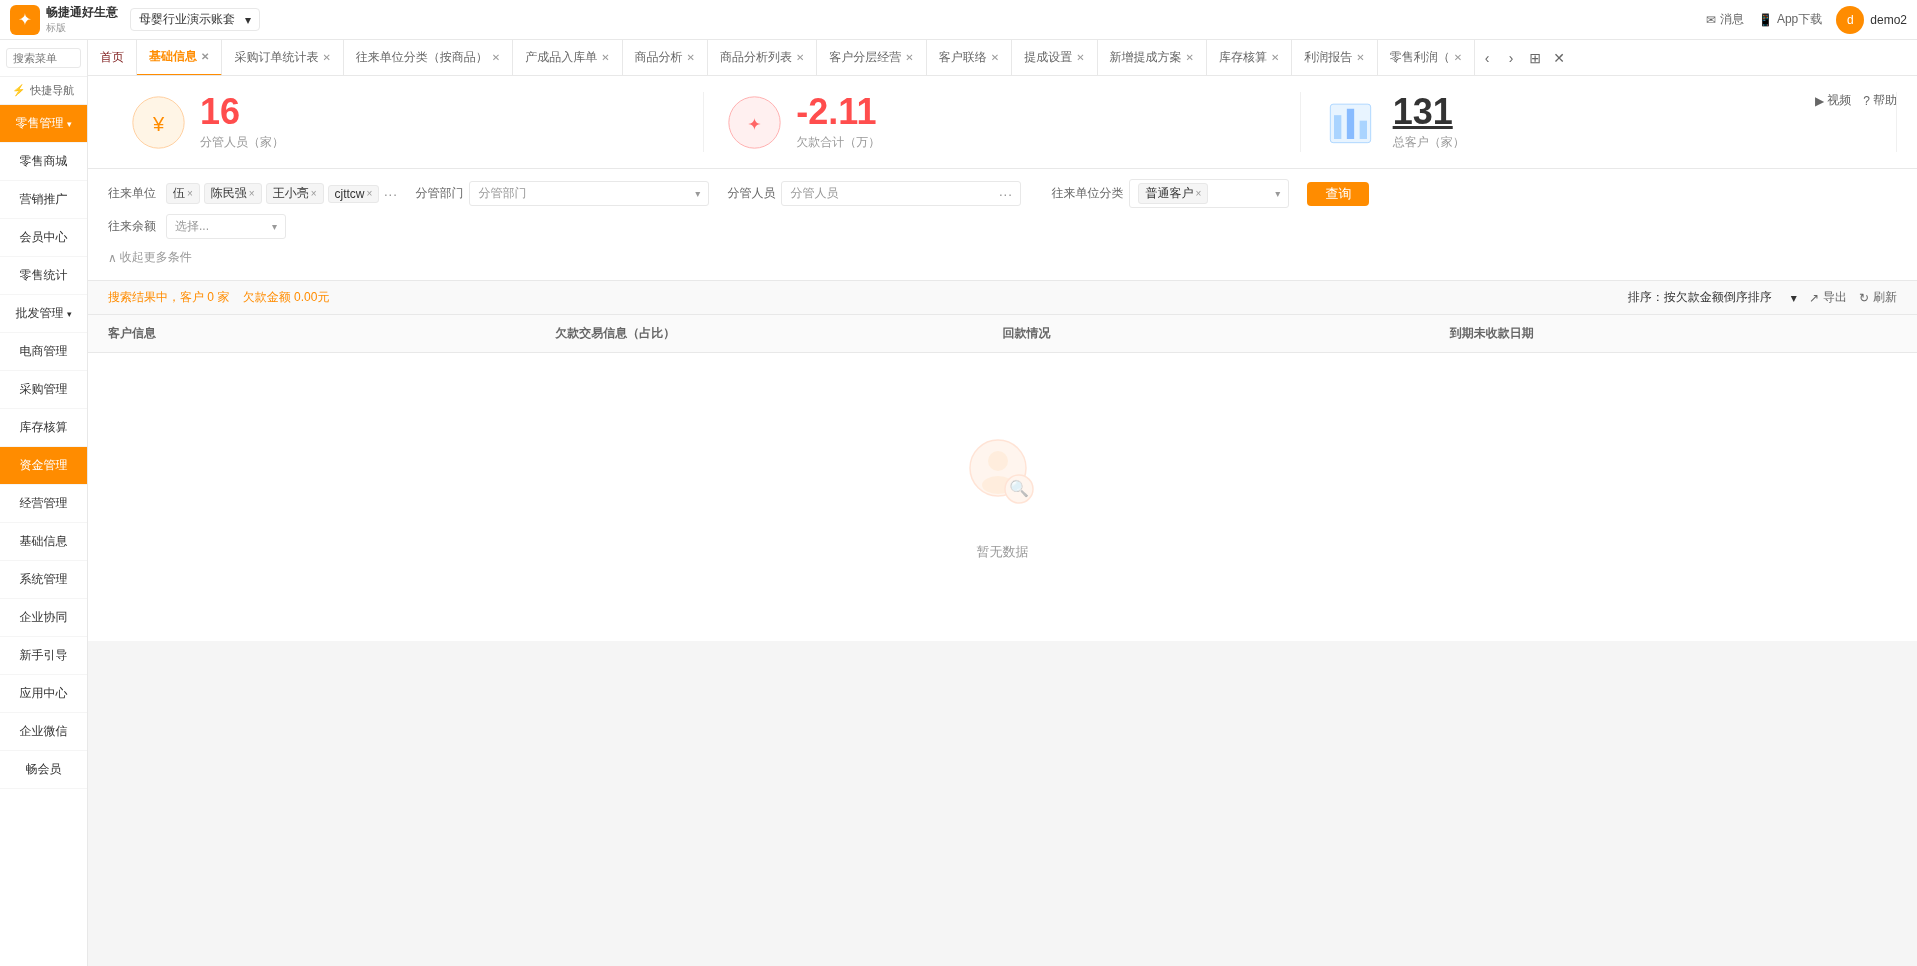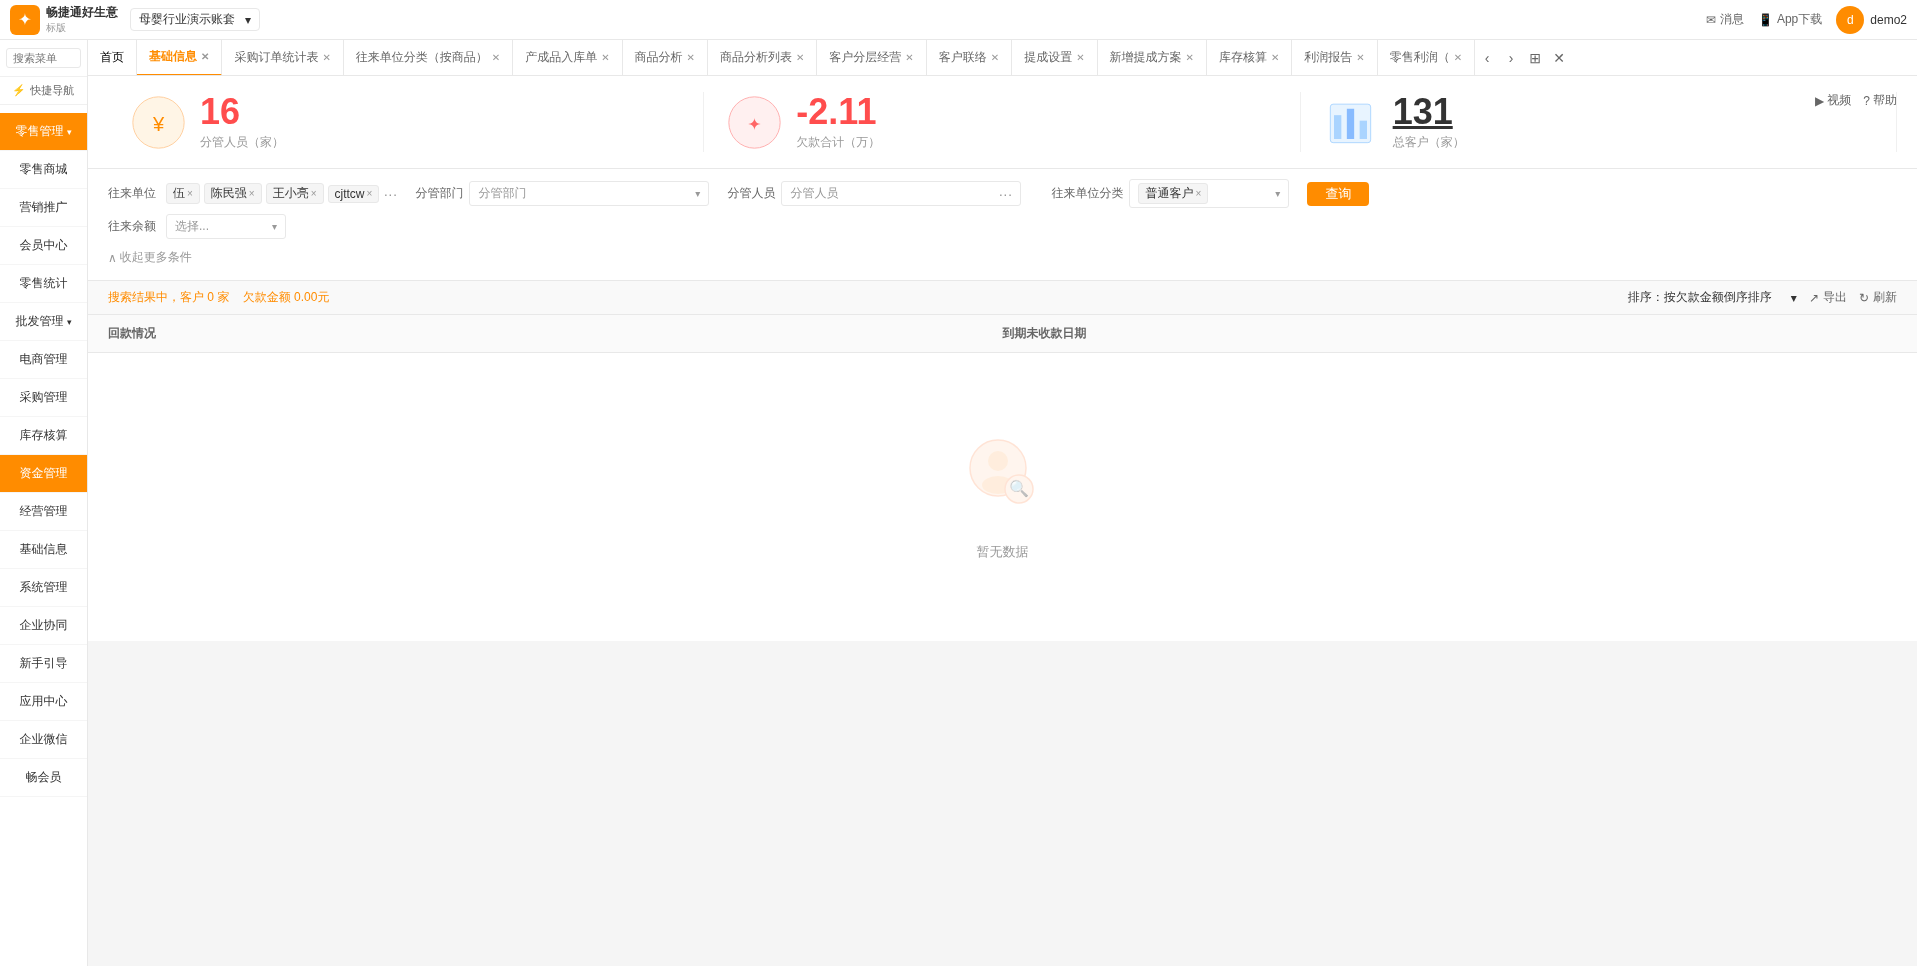--- a/index.html
+++ b/index.html
@@ -23,26 +23,26 @@
     .top-bar-right { margin-left: auto; display: flex; align-items: center; gap: 14px; }
     .top-bar-btn { display: flex; align-items: center; gap: 4px; font-size: 12px; color: #666; cursor: pointer; }
     .avatar { width: 28px; height: 28px; border-radius: 50%; background: #ff8c00; display: flex; align-items: center; justify-content: center; color: #fff; font-size: 12px; }
     .username { font-size: 12px; color: #333; cursor: pointer; }
 
     
     .sidebar-search { padding: 8px 6px; border-bottom: 1px solid #f0f0f0; }
     .sidebar-search input { width: 100%; border: 1px solid #e8e8e8; border-radius: 3px; padding: 3px 6px; font-size: 11px; }
     .sidebar-nav-btn { display: flex; align-items: center; justify-content: center; gap: 4px; padding: 6px; cursor: pointer; font-size: 11px; color: #666; border-bottom: 1px solid #f0f0f0; }
     .sidebar-item { padding: 10px 6px; text-align: center; cursor: pointer; font-size: 12px; color: #333; border-bottom: 1px solid #f5f5f5; }
-    .sidebar-item.active { background: #ff8c00; color: #fff; margin-top: 8px; }
+    .sidebar-item.active { background: #ff8c00; color: #fff; }
 
     
     .tab-item { display: flex; align-items: center; gap: 4px; padding: 0 12px; height: 36px; cursor: pointer; font-size: 12px; white-space: nowrap; border-right: 1px solid #e8e8e8; color: #666; flex-shrink: 0; }
     .tab-item.active { background: #fff; color: #ff8c00; border-bottom: 2px solid #ff8c00; font-weight: bold; }
-    .tab-item.home { color: #000000; }
+    .tab-item.home { color: #7f1d1d; }
     .tab-close { color: #999; font-size: 10px; cursor: pointer; }
     .tab-nav-btn { width: 24px; height: 36px; display: flex; align-items: center; justify-content: center; cursor: pointer; color: #666; font-size: 14px; flex-shrink: 0; }
 
     
     .summary-section { display: flex; background: #fff; margin: 0; padding: 16px 20px; border-bottom: 1px solid #e8e8e8; position: relative; }
     .summary-card { flex: 1; display: flex; align-items: center; gap: 12px; padding: 0 20px; border-right: 1px solid #f0f0f0; }
     .summary-card:last-child { border-right: none; }
     .summary-icon { width: 60px; height: 60px; display: flex; align-items: center; justify-content: center; }
     .summary-icon svg { width: 55px; height: 55px; }
     .summary-data { display: flex; flex-direction: column; }
@@ -400,20 +400,22 @@
             </div>
             <div class="results-action-btn">
               <span>↻</span>
               <span>刷新</span>
             </div>
           </div>
         </div>
 
         <div class="table-container">
           <div class="table-header">
+            <div class="table-col col-customer">客户信息</div>
+            <div class="table-col col-credit">欠款交易信息（占比）</div>
             <div class="table-col col-payment">回款情况</div>
             <div class="table-col col-date">到期未收款日期</div>
           </div>
 
           <div class="empty-state">
             <div class="empty-icon">
               <svg width="80" height="80" viewBox="0 0 80 80" fill="none">
                 <circle cx="35" cy="35" r="28" fill="#ffe8d6" stroke="#ffbb99" stroke-width="1.5"></circle>
                 <circle cx="35" cy="28" r="10" fill="#ffcc99" opacity="0.7"></circle>
                 <ellipse cx="35" cy="52" rx="16" ry="9" fill="#ffcc99" opacity="0.7"></ellipse>

